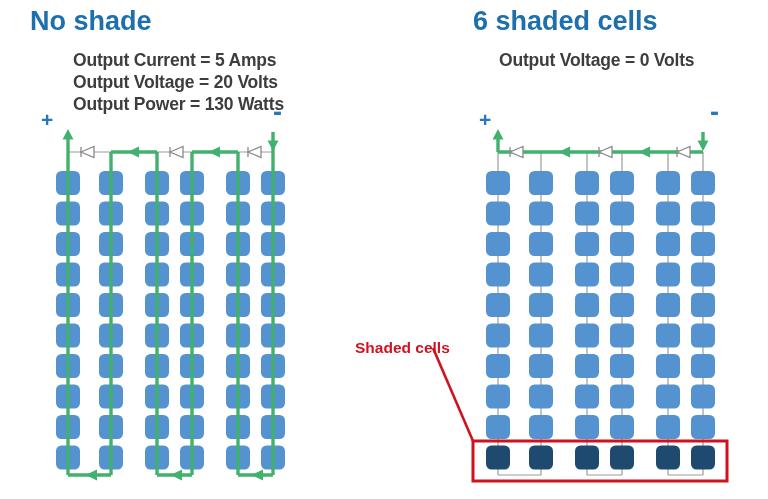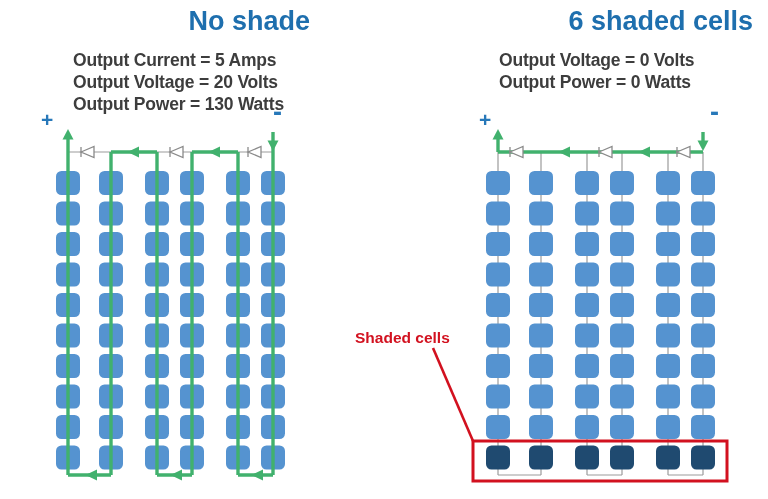--- a/index.html
+++ b/index.html
@@ -2,63 +2,62 @@
 <html style="--background: #ffffff; --title: #1e6fae; --stats-text: #3d3d3d; --terminal: #2778b9; --cell: #5593d0; --cell-shaded: #1f4a70; --wire-active: #41b16d; --wire-inactive: #9b9b9b; --diode-stroke: #8a8a8a; --highlight-red: #d2111f;"><head>
 <meta charset="utf-8">
 <style>
   html,body{margin:0;padding:0}
   body{
     width:768px;height:499px;position:relative;overflow:hidden;
     background:var(--background,#fff);
     font-family:"Liberation Sans",sans-serif;
   }
   .title{
-    position:absolute;top:6px;width:280px;text-align:right;
+    position:absolute;top:6px;width:280px;text-align:left;
     font-size:27px;font-weight:bold;color:var(--title,#1e6fae);
   }
   #title-left{left:30px}
   #title-right{left:473px}
   .stats{
     position:absolute;top:50px;font-size:17.5px;font-weight:bold;
     line-height:21.8px;color:var(--stats-text,#3d3d3d);letter-spacing:-0.2px;
     white-space:nowrap;
   }
   #stats-left{left:73px}
   #stats-right{left:499px}
   .terminal{position:absolute;font-weight:bold;color:var(--terminal,#2778b9);line-height:1}
   #plus-left{left:41px;top:109px;font-size:21px}
   #minus-left{left:273px;top:99px;font-size:27px}
   #plus-right{left:479px;top:109px;font-size:21px}
   #minus-right{left:710px;top:99px;font-size:27px}
   .panel{position:absolute;top:113px;width:280px;height:386px}
   #panel-left{left:30px}
   #panel-right{left:460px}
   .shaded-label{
-    position:absolute;left:355px;top:329px;font-size:15.5px;font-weight:bold;
+    position:absolute;left:355px;top:339px;font-size:15.5px;font-weight:bold;
     color:var(--highlight-red,#d2111f);white-space:nowrap;
   }
   #pointer-svg{position:absolute;left:340px;top:318px;width:160px;height:130px}
 </style>
 </head>
 <body>
 
 <div id="canvas">
 
   <div class="title" id="title-left">No shade</div>
   <div class="title" id="title-right">6 shaded cells</div>
 
   <div class="stats" id="stats-left">
     <div>Output Current = 5 Amps</div>
     <div>Output Voltage = 20 Volts</div>
     <div>Output Power = 130 Watts</div>
   </div>
 
   <div class="stats" id="stats-right">
     <div>Output Voltage = 0 Volts</div>
-    <div>Output Power = 0 Watts</div>
   </div>
 
   <div class="terminal" id="plus-left">+</div>
   <div class="terminal" id="minus-left">-</div>
   <div class="terminal" id="plus-right">+</div>
   <div class="terminal" id="minus-right">-</div>
 
   <svg class="panel" id="panel-left" viewBox="0 0 280 386">
       <line x1="38" y1="39" x2="243" y2="39" stroke="#9b9b9b" stroke-width="1.2"></line>
       <rect x="26" y="58" width="24" height="24" rx="5.5" fill="#5593d0"></rect>

